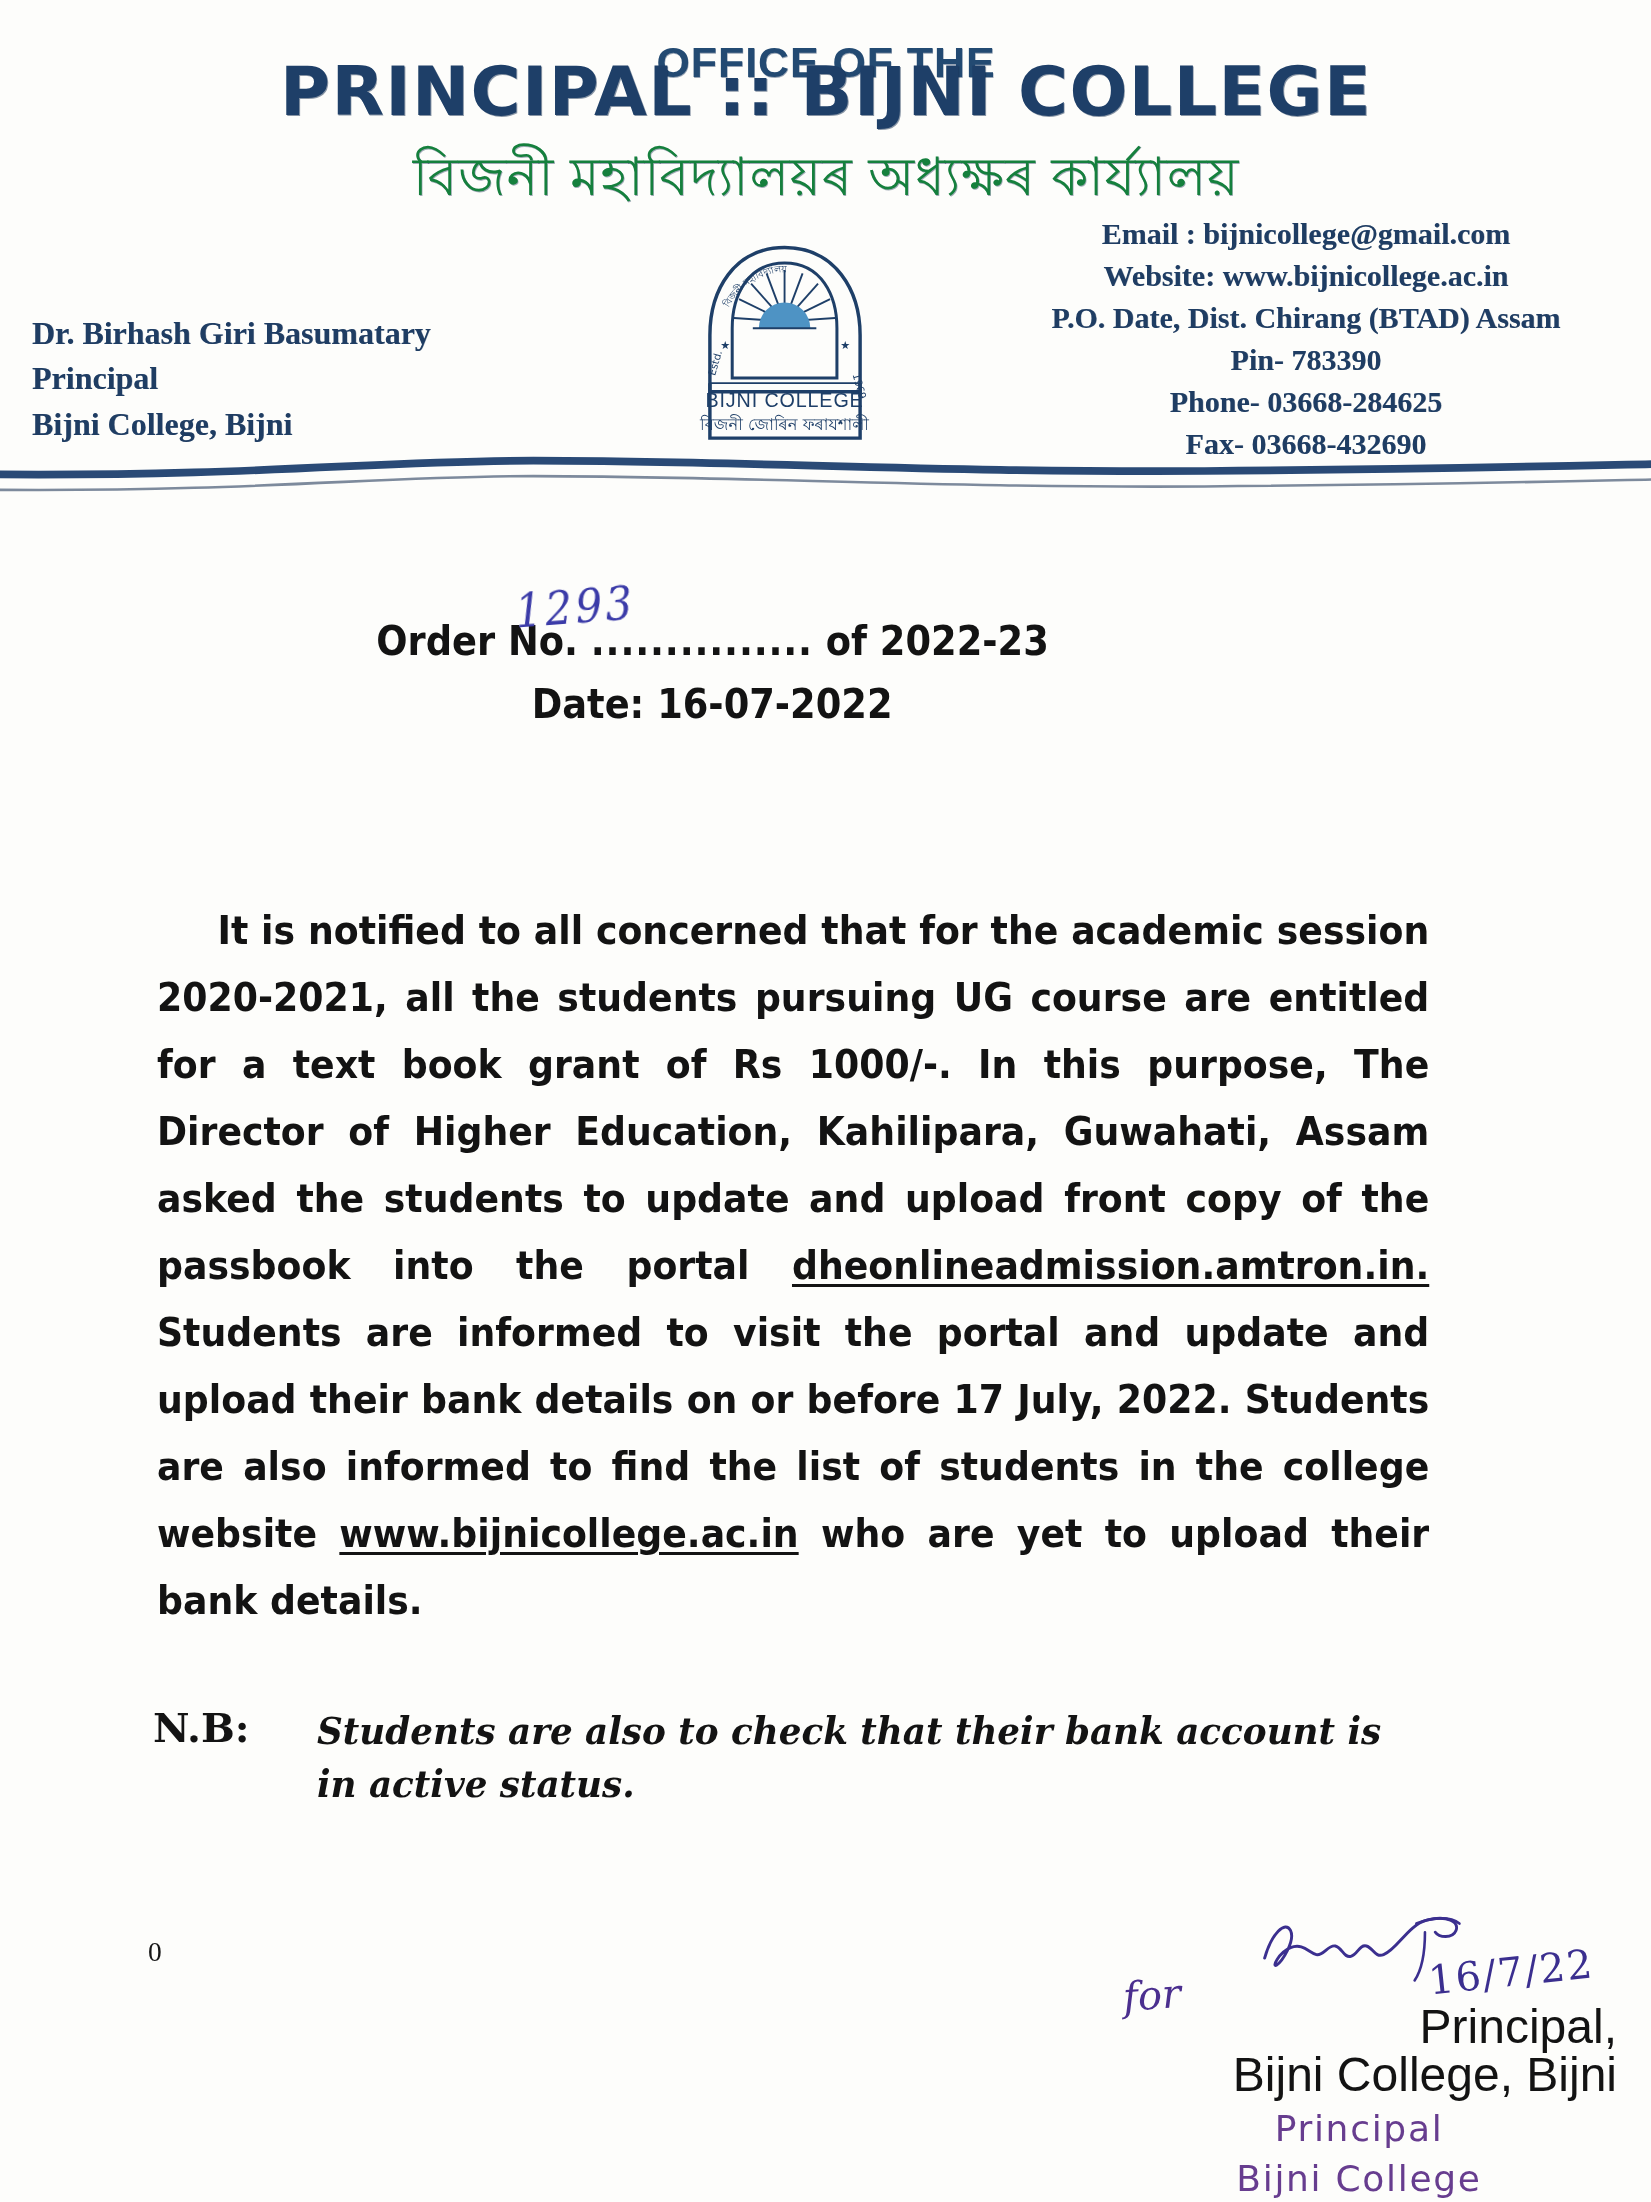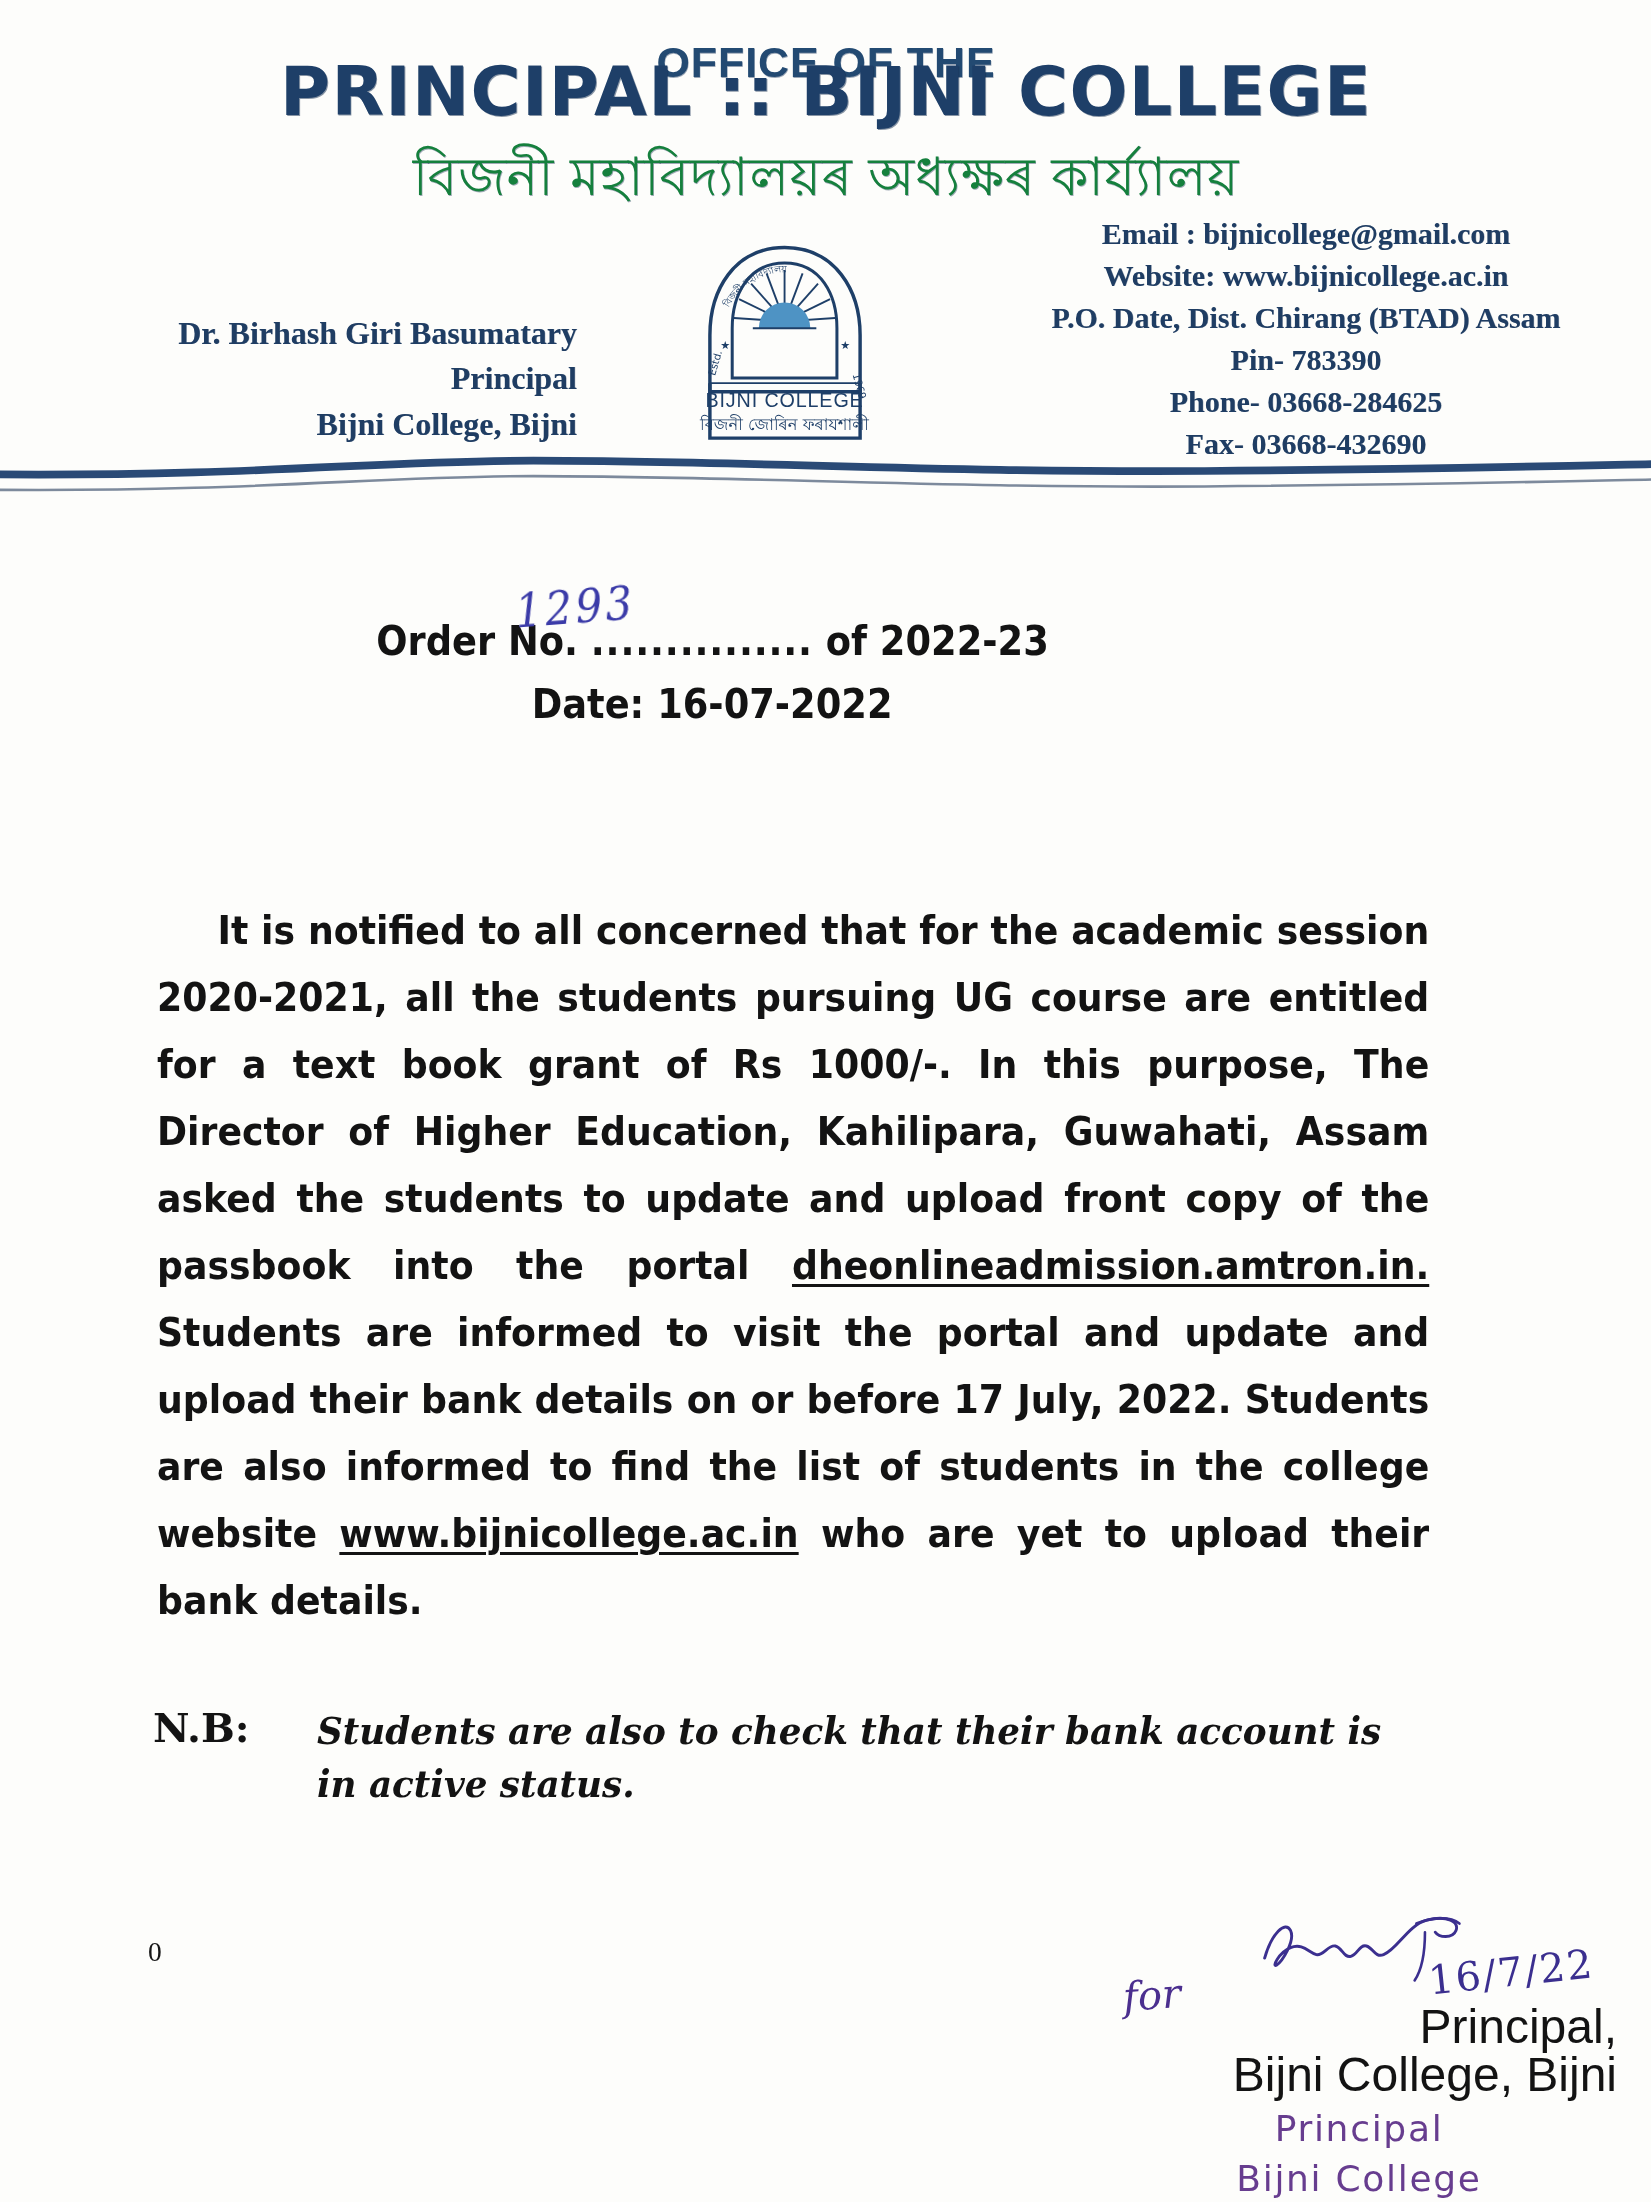--- a/index.html
+++ b/index.html
@@ -67,24 +67,24 @@
     font-weight: normal;
     font-size: 53px;
     color: #15803d;
     text-shadow: 0.7px 0.7px 0 rgba(20,45,80,0.4);
     letter-spacing: 0.9px;
   }
 
   
   .principal-block {
     position: absolute;
-    left: 26px;
+    left: 32px;
     top: 311px;
     width: 551px;
-    text-align: right;
+    text-align: left;
     font-family: "Liberation Serif", serif;
     font-weight: bold;
     font-size: 32px;
     line-height: 1.42;
     color: #1f3d63;
     text-shadow: 0.4px 0.4px 0 rgba(25,50,85,0.4);
   }
   .principal-block div { white-space: nowrap; }
 
   

